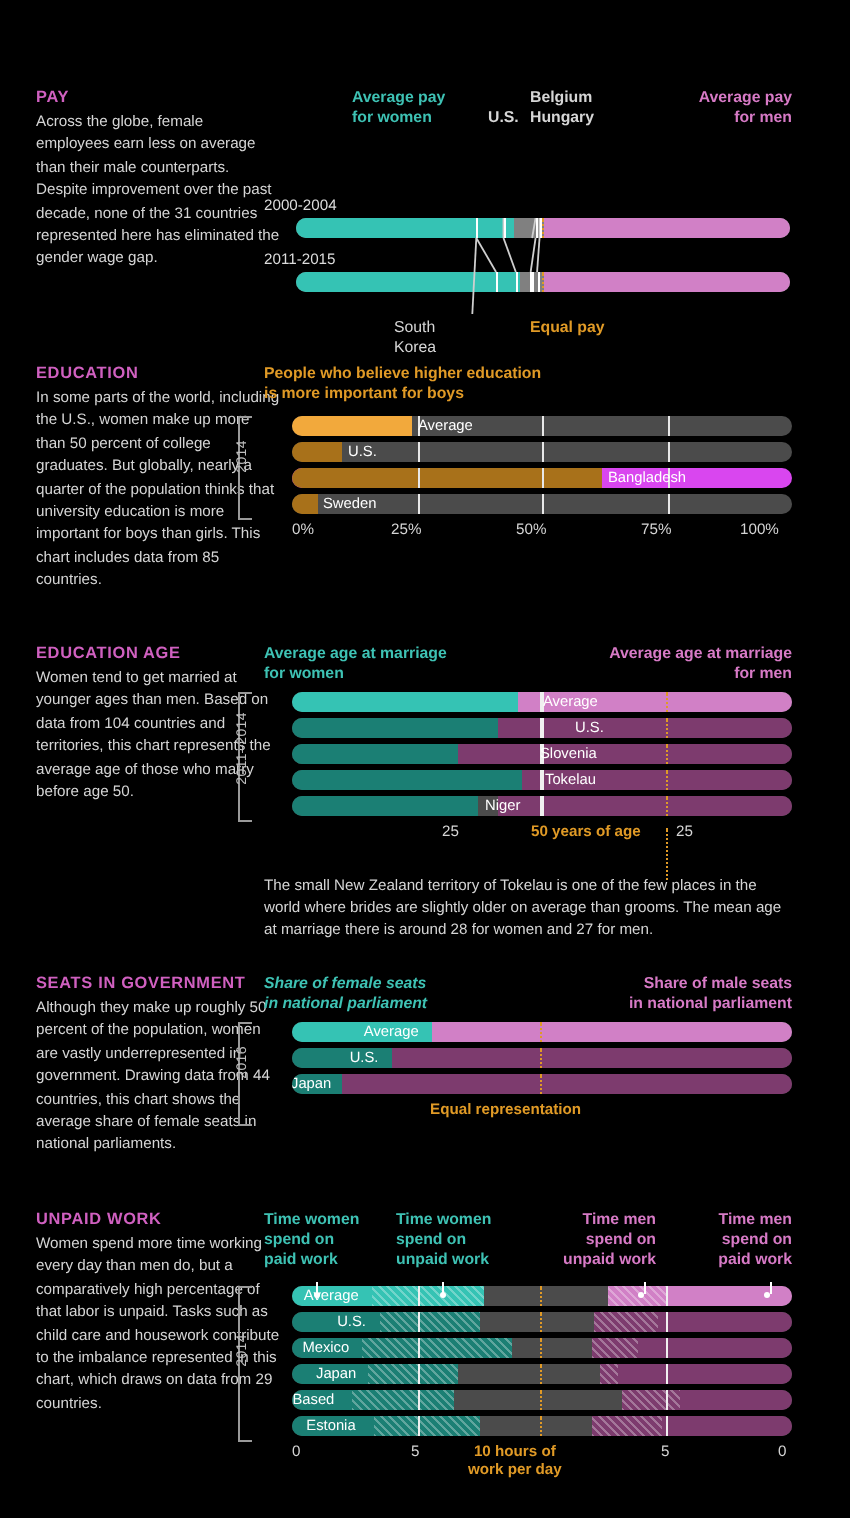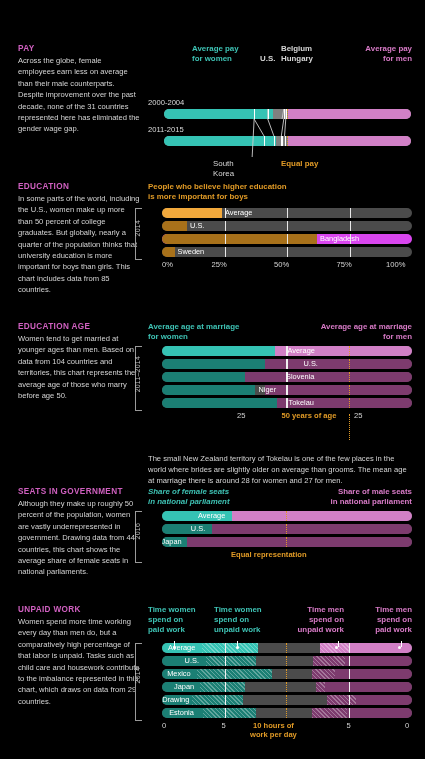--- a/index.html
+++ b/index.html
@@ -26,21 +26,21 @@
   
   .section { position: absolute; left: 0; width: 425px; }
   .txtcol { position: absolute; left: 18px; width: 122px; }
   .sect-title {
     font-size: 8.2px; font-weight: bold; letter-spacing: .35px;
     color: #d060c0; margin-bottom: 2px;
   }
   .sect-body {
     font-size: 7.6px; line-height: 11.4px; color: #d5d5d5;
   }
-  .chartcol { position: absolute; left: 148px; width: 264px; }
+  .chartcol { position: absolute; left: 132px; width: 264px; }
 
   
   .chead { font-size: 7.9px; font-weight: bold; line-height: 10.2px; }
   .chead.teal { color: #3ec2b4; }
   .chead.pink { color: #d77ac6; text-align: right; }
   .chead.orange { color: #e09a26; }
   .chead.grey { color: #d6d6d6; }
   .head-row { position: relative; height: 24px; }
   .head-row > div { position: absolute; top: 0; }
 
@@ -240,44 +240,44 @@
             </div>
             <div class="bar" style="background: rgb(75, 75, 75);">
               <div class="seg" style="left: 0px; width: 48%; background: rgb(27, 127, 116);"></div>
               <div class="seg" style="right: 0px; width: 67%; background: rgb(125, 59, 110);"></div>
               <div class="seg" style="left: 50%; width: 1px; background: rgb(240, 240, 240); z-index: 5;"></div>
               <div class="seg" style="right: 50%; width: 1px; background: rgb(240, 240, 240); z-index: 5;"></div>
               <div class="seg" style="left: calc(75% - 1px); width: 0px; border-left: 1.4px dotted rgb(224, 154, 38); z-index: 6;"></div>
               <div class="barlabel" style="left: 48%; margin-left: 4px;">Slovenia</div>
             </div>
             <div class="bar" style="background: rgb(75, 75, 75);">
+              <div class="seg" style="left: 0px; width: 49%; background: rgb(27, 127, 116);"></div>
+              <div class="seg" style="right: 0px; width: 54%; background: rgb(125, 59, 110);"></div>
+              <div class="seg" style="left: 50%; width: 1px; background: rgb(240, 240, 240); z-index: 5;"></div>
+              <div class="seg" style="right: 50%; width: 1px; background: rgb(240, 240, 240); z-index: 5;"></div>
+              <div class="seg" style="left: calc(75% - 1px); width: 0px; border-left: 1.4px dotted rgb(224, 154, 38); z-index: 6;"></div>
+              <div class="barlabel" style="left: 49%; margin-left: 4px;">Tokelau</div>
+            </div>
+            <div class="bar" style="background: rgb(75, 75, 75);">
               <div class="seg" style="left: 0px; width: 37%; background: rgb(27, 127, 116);"></div>
               <div class="seg" style="right: 0px; width: 59%; background: rgb(125, 59, 110);"></div>
               <div class="seg" style="left: 50%; width: 1px; background: rgb(240, 240, 240); z-index: 5;"></div>
               <div class="seg" style="right: 50%; width: 1px; background: rgb(240, 240, 240); z-index: 5;"></div>
               <div class="seg" style="left: calc(75% - 1px); width: 0px; border-left: 1.4px dotted rgb(224, 154, 38); z-index: 6;"></div>
               <div class="barlabel" style="left: 37%; margin-left: 4px;">Niger</div>
             </div>
-            <div class="bar" style="background: rgb(75, 75, 75);">
-              <div class="seg" style="left: 0px; width: 49%; background: rgb(27, 127, 116);"></div>
-              <div class="seg" style="right: 0px; width: 54%; background: rgb(125, 59, 110);"></div>
-              <div class="seg" style="left: 50%; width: 1px; background: rgb(240, 240, 240); z-index: 5;"></div>
-              <div class="seg" style="right: 50%; width: 1px; background: rgb(240, 240, 240); z-index: 5;"></div>
-              <div class="seg" style="left: calc(75% - 1px); width: 0px; border-left: 1.4px dotted rgb(224, 154, 38); z-index: 6;"></div>
-              <div class="barlabel" style="left: 49%; margin-left: 4px;">Tokelau</div>
-            </div>
           </div>
         </div>
         <div class="axis" style="margin-left: 14px; height: 14px;">
           <div class="tick" style="left: calc(50% - 50px);">25</div>
           <div class="tick orange" style="left: calc(75% - 68px);">50 years of age</div>
           <div class="tick" style="left: calc(100% - 58px);">25</div>
         </div>
         <div style="position: absolute; left: calc(75% + 3px); top: 92px; height: 26px; width: 0px; border-left: 1.2px dotted rgb(224, 154, 38);"></div>
-        <div class="note" style="margin-top: 28px;">The small New Zealand territory of Tokelau is one of the few places in the world where brides are slightly older on average than grooms. The mean age at marriage there is around 28 for women and 27 for men.</div>
+        <div class="note" style="margin-top: 12px;">The small New Zealand territory of Tokelau is one of the few places in the world where brides are slightly older on average than grooms. The mean age at marriage there is around 28 for women and 27 for men.</div>
       </div>
   </div>
 
   <div class="section" id="sec-seat" style="top:487px;">
     <div class="txtcol">
       <div class="sect-title">SEATS IN GOVERNMENT</div>
       <div class="sect-body">Although they make up roughly 50 percent of the population, women are vastly underrepresented in government. Drawing data from 44 countries, this chart shows the average share of female seats in national parliaments.</div>
     </div>
     <div class="chartcol" id="seat-chart">
         <div class="head-row" style="height: 24px;">
@@ -371,21 +371,21 @@
               <div class="barlabel" style="left: 15%; margin-left: -25.5px;">Japan</div>
             </div>
             <div class="bar" style="background: rgb(75, 75, 75);">
               <div class="seg" style="left: 0px; width: 12%; background: rgb(27, 127, 116);"></div>
               <div class="seg hatch" style="left: 12%; width: 20.5%; background-color: rgb(27, 127, 116);"></div>
               <div class="seg" style="right: 0px; width: 22.5%; background: rgb(125, 59, 110);"></div>
               <div class="seg hatch" style="right: 22.5%; width: 11.5%; background-color: rgb(125, 59, 110);"></div>
               <div class="seg" style="left: calc(50% - 1px); width: 0px; border-left: 1.4px dotted rgb(224, 154, 38); z-index: 6;"></div>
               <div class="seg" style="left: 25%; width: 1px; background: rgb(240, 240, 240); z-index: 7;"></div>
               <div class="seg" style="right: 25%; width: 1px; background: rgb(240, 240, 240); z-index: 7;"></div>
-              <div class="barlabel" style="left: 12%; margin-left: -29.8px;">Drawing</div>
+              <div class="barlabel" style="left: 12%; margin-left: -29.8px;">Based</div>
             </div>
             <div class="bar" style="background: rgb(75, 75, 75);">
               <div class="seg" style="left: 0px; width: 16.5%; background: rgb(27, 127, 116);"></div>
               <div class="seg hatch" style="left: 16.5%; width: 21%; background-color: rgb(27, 127, 116);"></div>
               <div class="seg" style="right: 0px; width: 26%; background: rgb(125, 59, 110);"></div>
               <div class="seg hatch" style="right: 26%; width: 14%; background-color: rgb(125, 59, 110);"></div>
               <div class="seg" style="left: calc(50% - 1px); width: 0px; border-left: 1.4px dotted rgb(224, 154, 38); z-index: 6;"></div>
               <div class="seg" style="left: 25%; width: 1px; background: rgb(240, 240, 240); z-index: 7;"></div>
               <div class="seg" style="right: 25%; width: 1px; background: rgb(240, 240, 240); z-index: 7;"></div>
               <div class="barlabel" style="left: 16.5%; margin-left: -34.1px;">Estonia</div>

